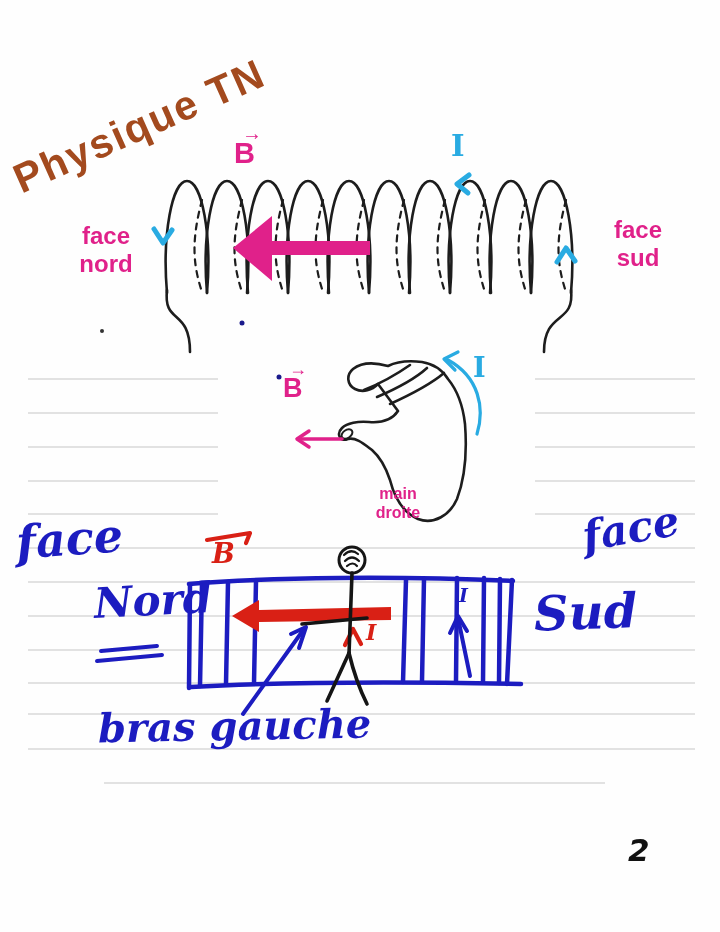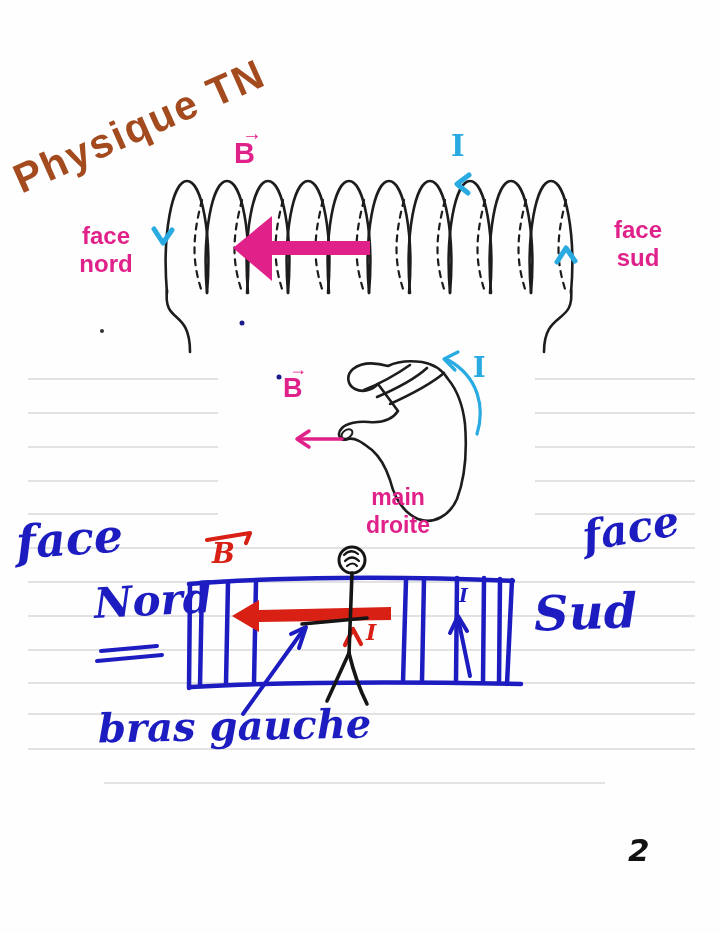--- a/index.html
+++ b/index.html
@@ -12,21 +12,21 @@
   .vec{display:block;font-size:20px;line-height:10px;margin:0 0 0 8px;}
   .bsym{display:block;font-size:29px;line-height:30px;}
   .b-top{left:234px;top:128px;}
   .i-top{left:451px;top:129px;font-size:29px;}
   .face-nord{left:62px;top:222px;width:88px;font-size:24px;line-height:1.18;text-align:center;}
   .face-sud{left:598px;top:216px;width:80px;font-size:24px;line-height:1.18;text-align:center;}
   .b-hand{left:283px;top:364px;}
   .b-hand .vec{font-size:18px;margin-left:6px;}
   .b-hand .bsym{font-size:27px;line-height:28px;}
   .i-hand{left:473px;top:352px;font-size:27px;}
-  .main-droite{left:348px;top:484px;width:100px;font-size:23px;line-height:1.2;text-align:center;}
+  .main-droite{left:348px;top:484px;width:100px;font-size:16px;line-height:1.2;text-align:center;}
   .hw{position:absolute;font-family:"DejaVu Serif",serif;font-style:italic;font-weight:bold;
       color:#1c1cc0;white-space:nowrap;}
   .hw-face-left{left:16px;top:512px;font-size:46px;transform:rotate(-4deg);}
   .hw-nord{left:94px;top:576px;font-size:42px;transform:rotate(-3deg);}
   .hw-b{left:212px;top:538px;font-size:27px;color:#d92015;}
   .hw-i-center{left:366px;top:619px;font-size:22px;color:#d92015;}
   .hw-i-right{left:459px;top:584px;font-size:19px;}
   .hw-face-right{left:582px;top:504px;font-size:42px;transform:rotate(-10deg);}
   .hw-sud{left:534px;top:584px;font-size:48px;transform:rotate(-2deg);}
   .hw-bras{left:98px;top:702px;font-size:40px;transform:rotate(-1deg);}

